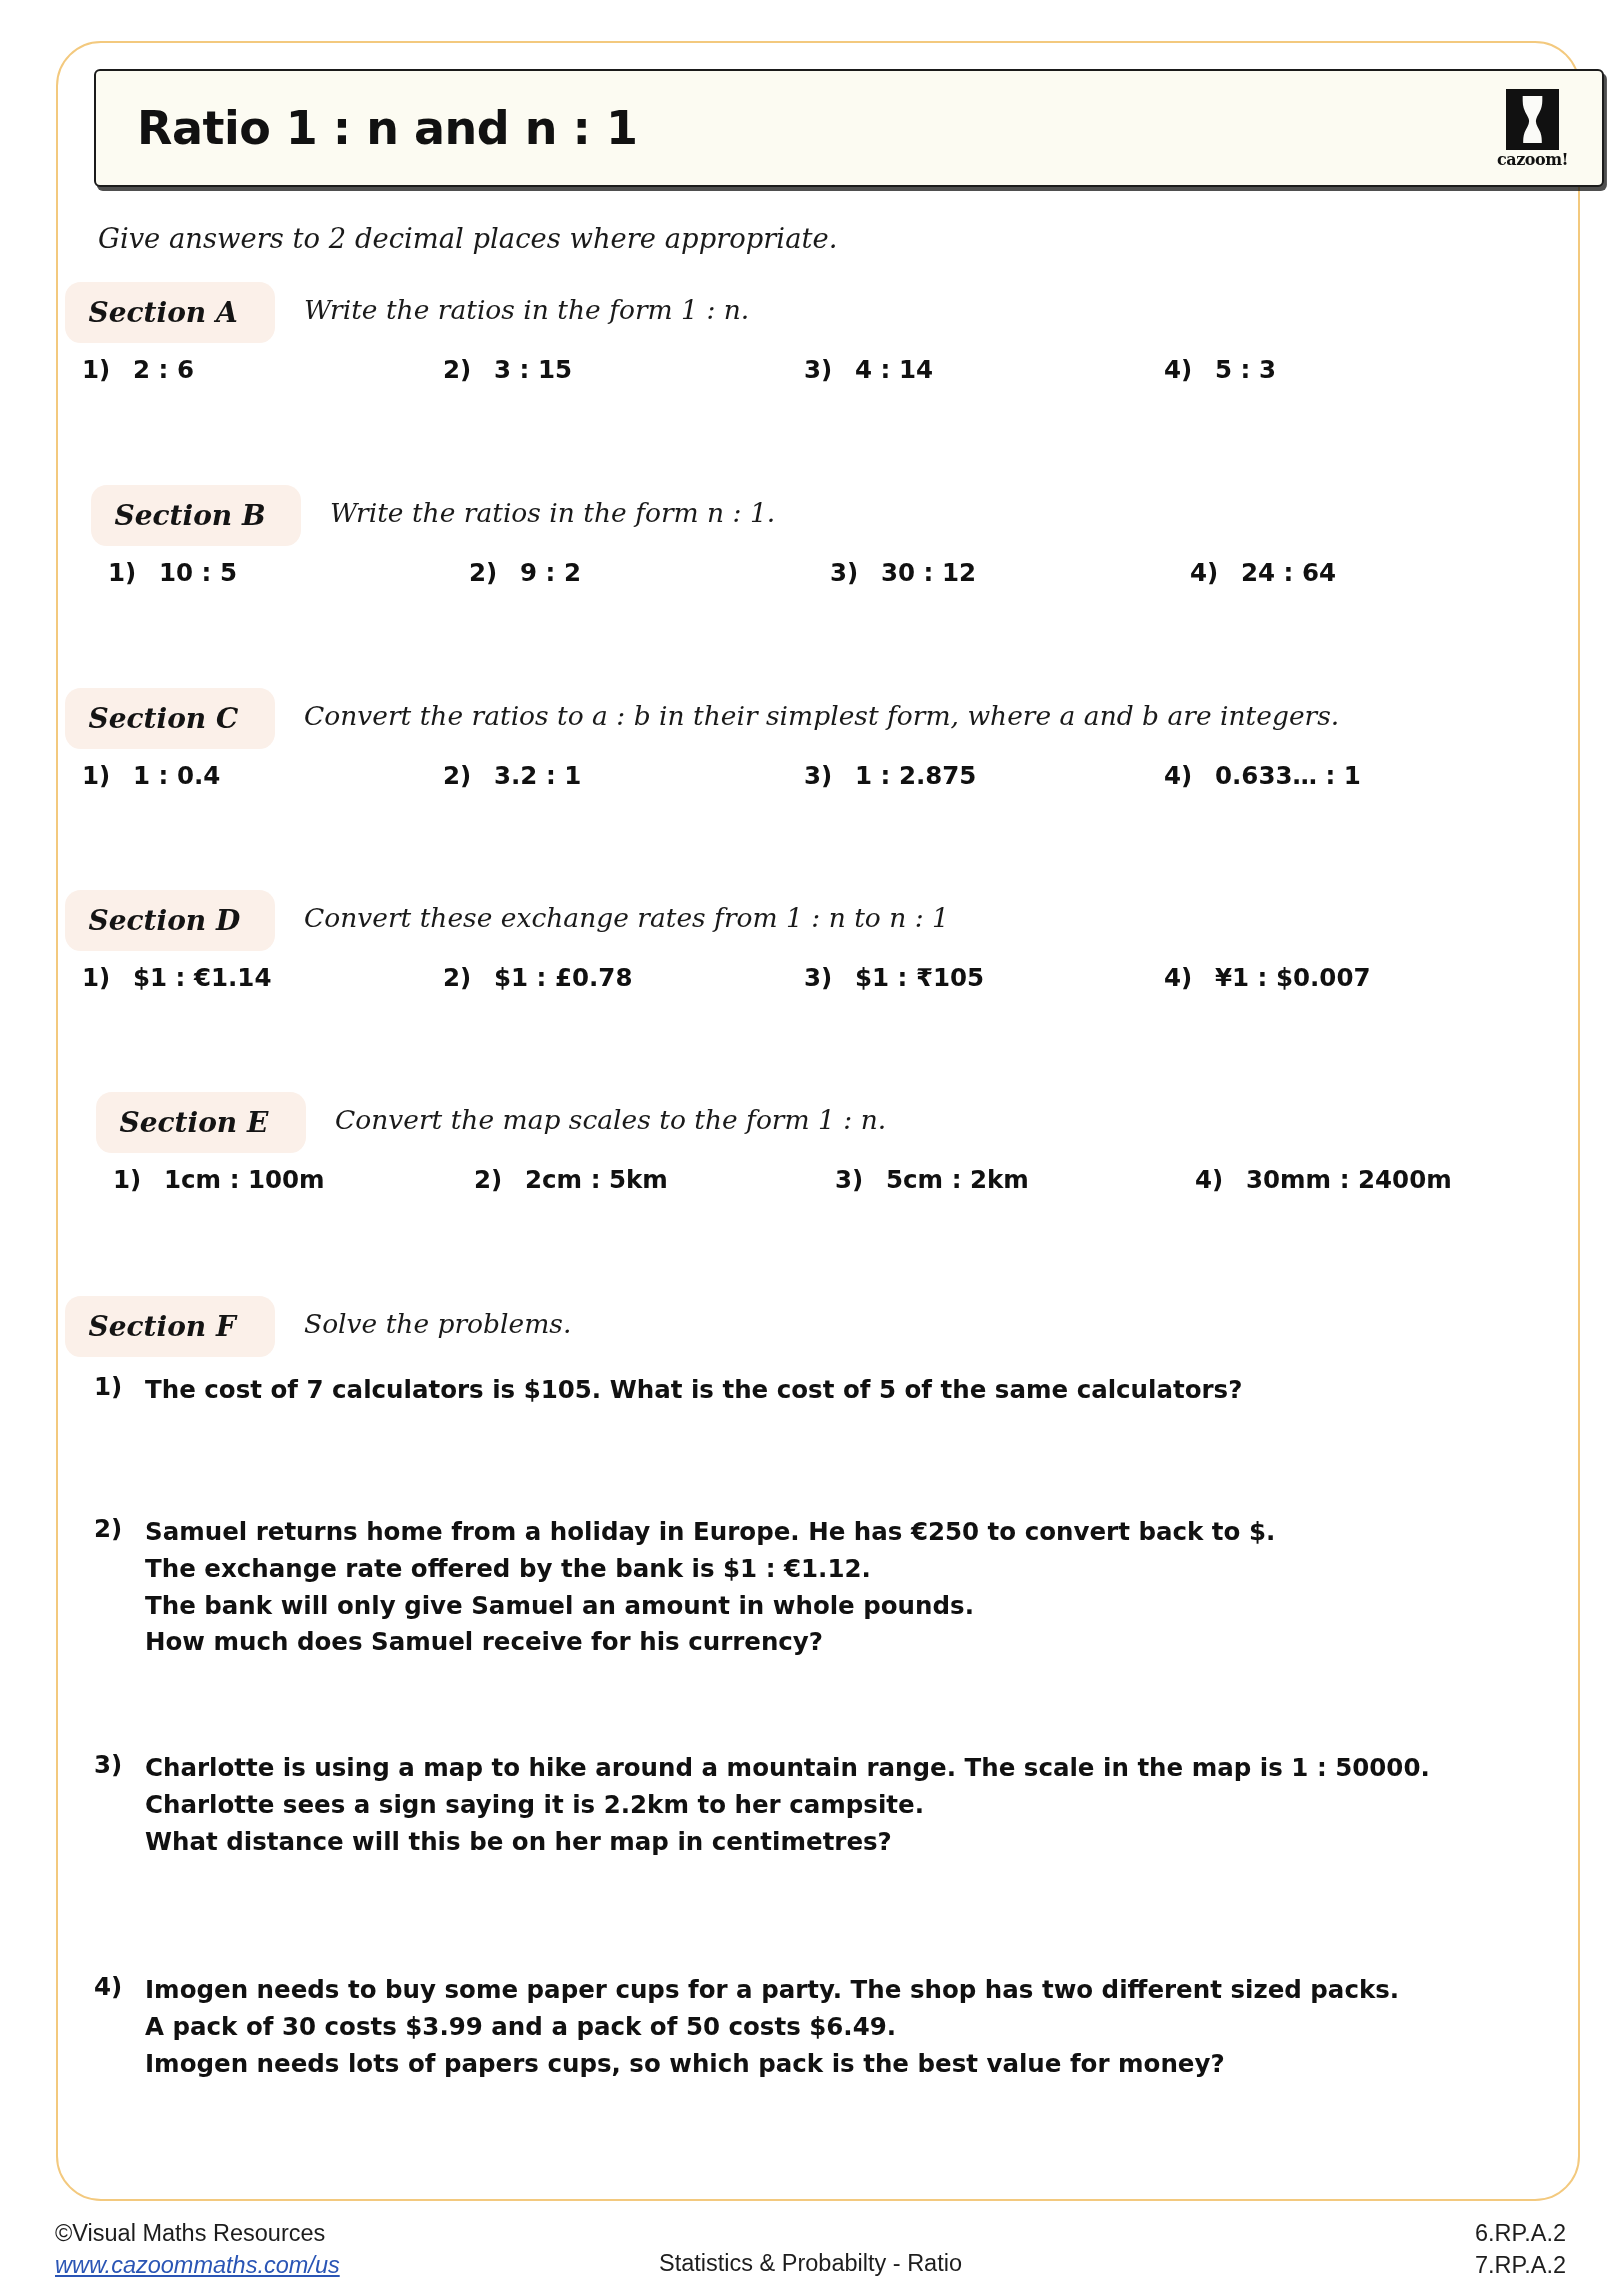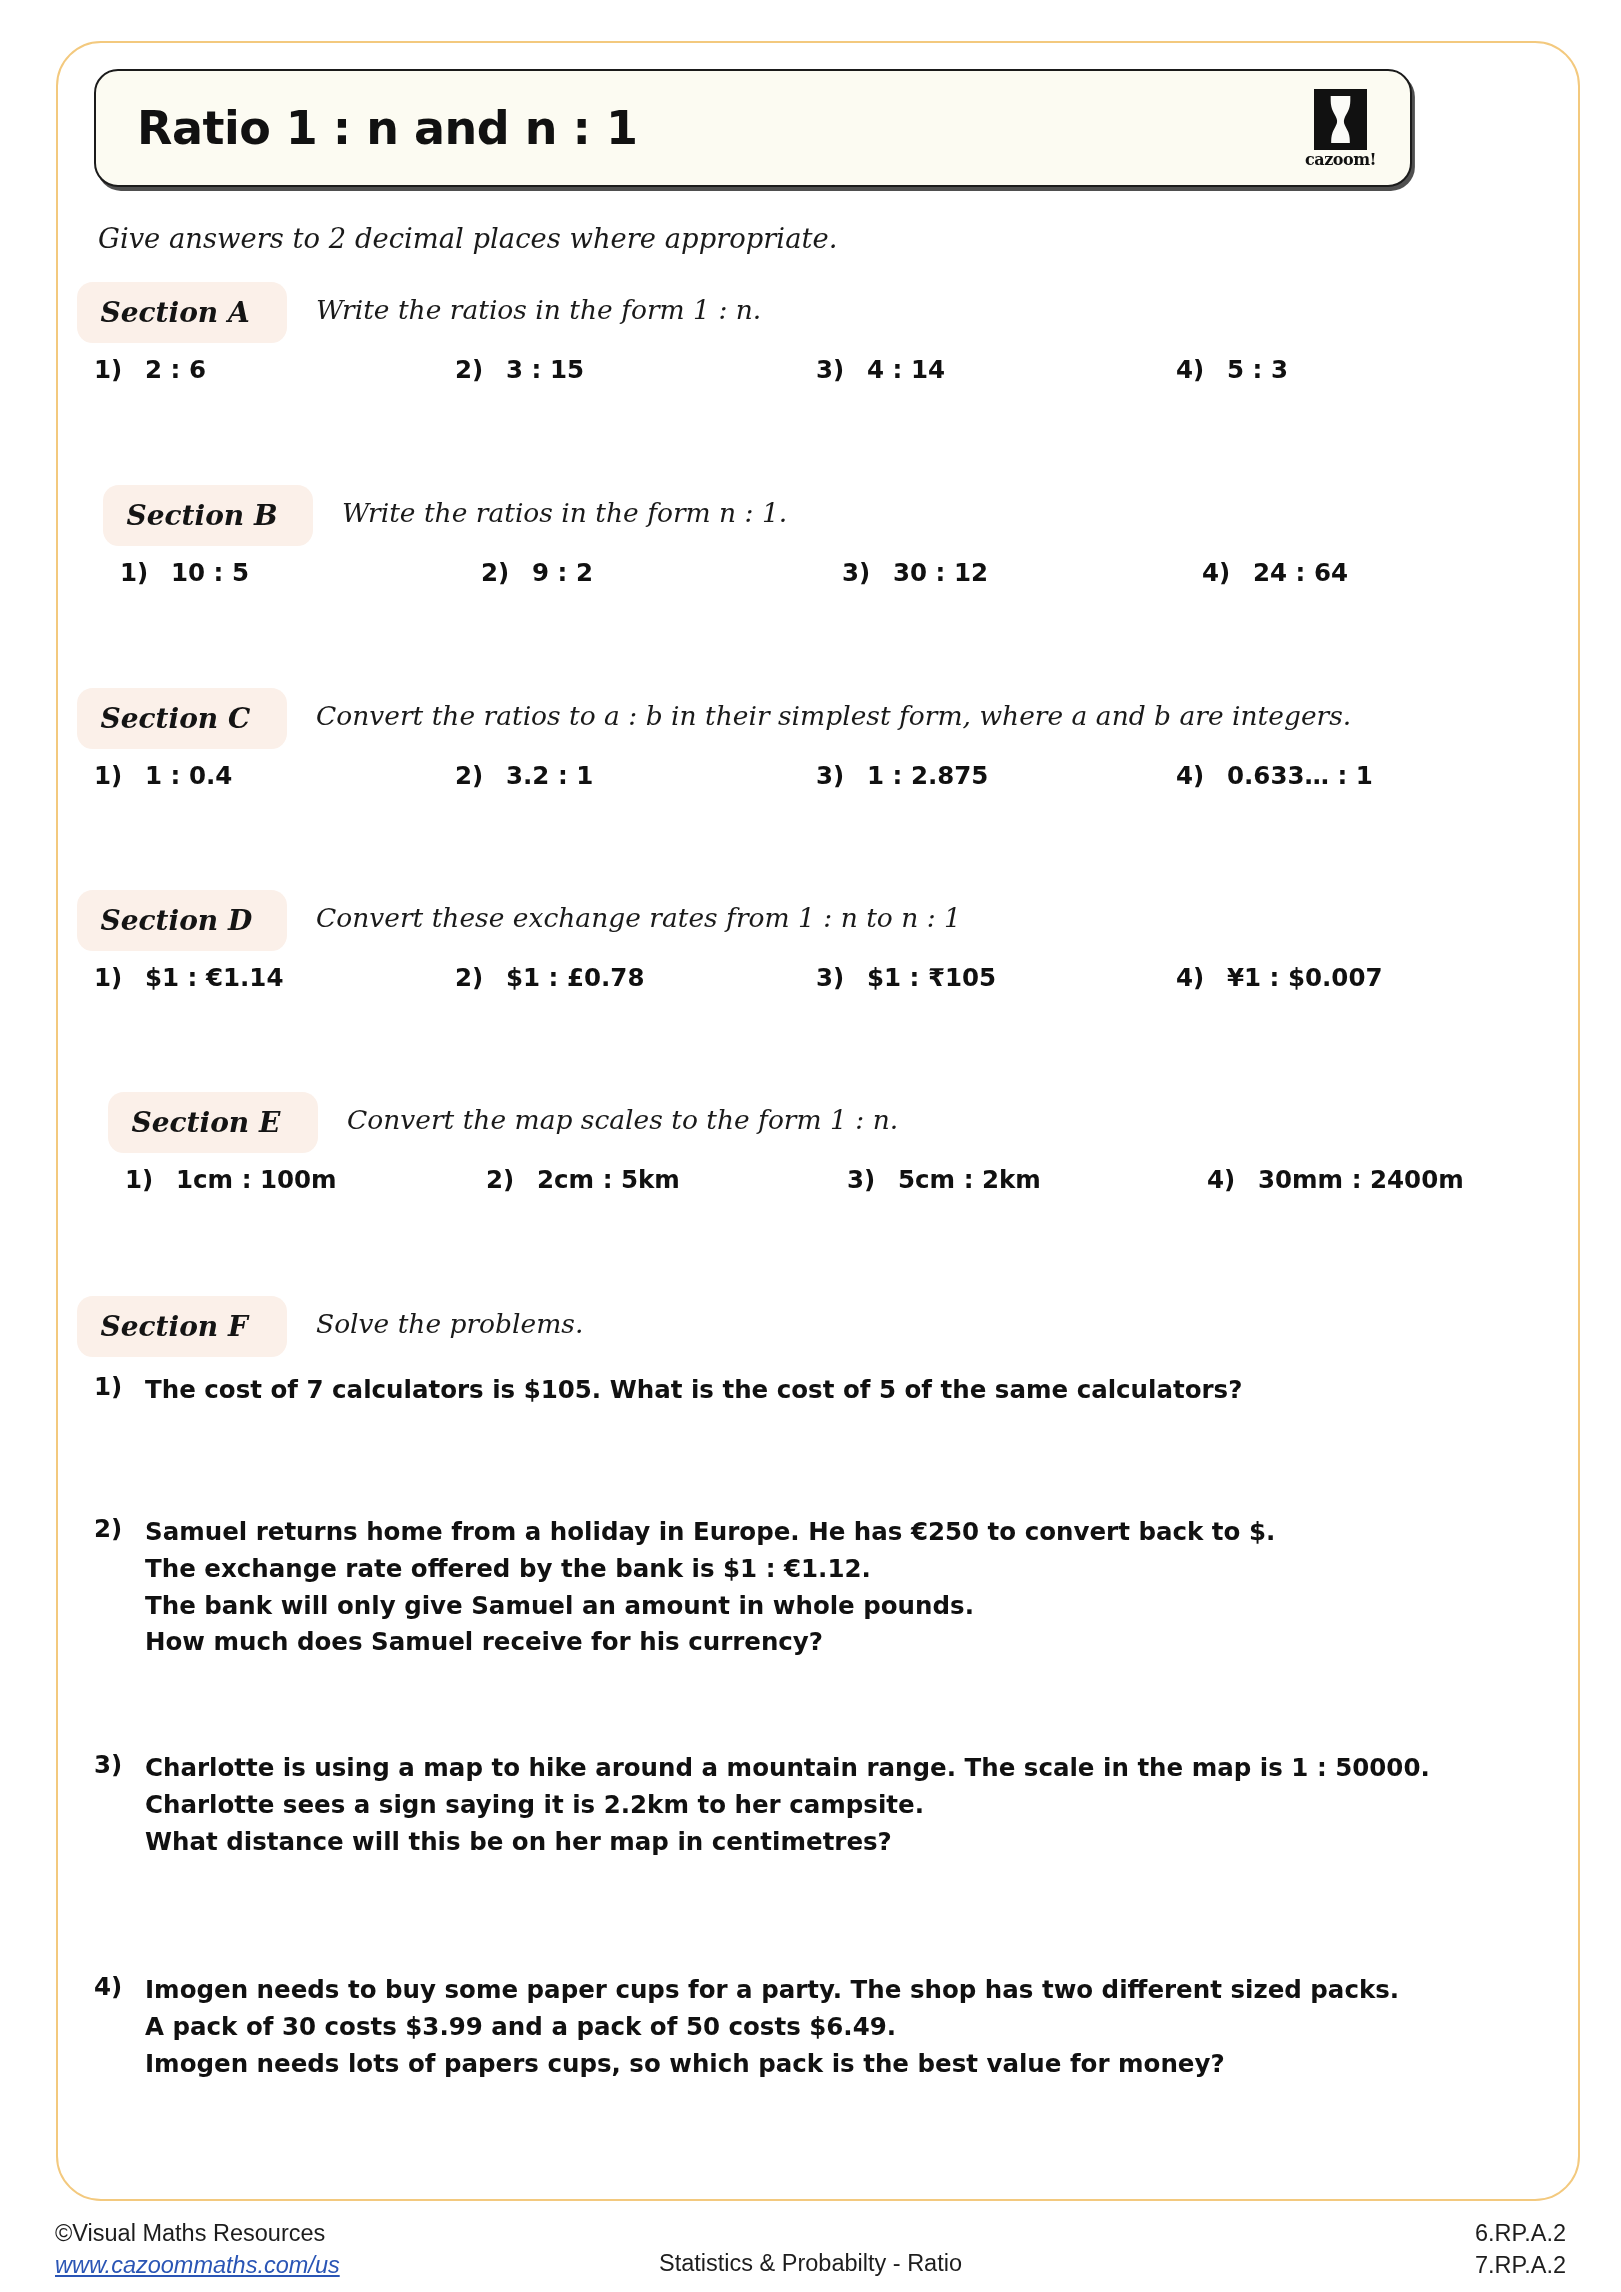--- a/index.html
+++ b/index.html
@@ -26,25 +26,25 @@
     border-radius: 45px;
     box-sizing: border-box;
     background: #ffffff;
   }
 
   
   #title-bar {
     position: absolute;
     left: 94px;
     top: 69px;
-    width: 1318px;
+    width: 1510px;
     height: 118px;
     background: #FCFBF2;
     border: 2.9px solid #1b1b1b;
-    border-radius: 24px;
+    border-radius: 6px;
     box-sizing: border-box;
     box-shadow: 2.9px 3.9px 0 rgba(20,20,20,0.75);
     display: flex;
     align-items: center;
   }
   #title-text {
     font-family: "DejaVu Sans", sans-serif;
     font-weight: bold;
     font-size: 46px;
     letter-spacing: -0.5px;
@@ -88,21 +88,21 @@
     top: 223px;
     font-family: "DejaVu Serif", serif;
     font-style: italic;
     font-size: 27.4px;
     color: #1a1a1a;
   }
 
   
   .section {
     position: absolute;
-    left: 12px;
+    left: 0;
     width: 1439px;
   }
   .section-head {
     position: relative;
     height: 61px;
   }
   .section-pill {
     position: absolute;
     left: 65px;
     top: 0;

